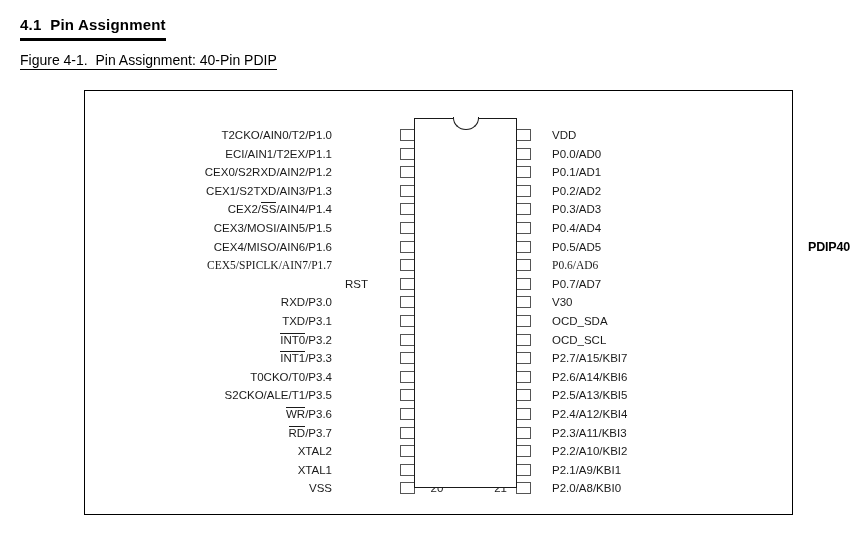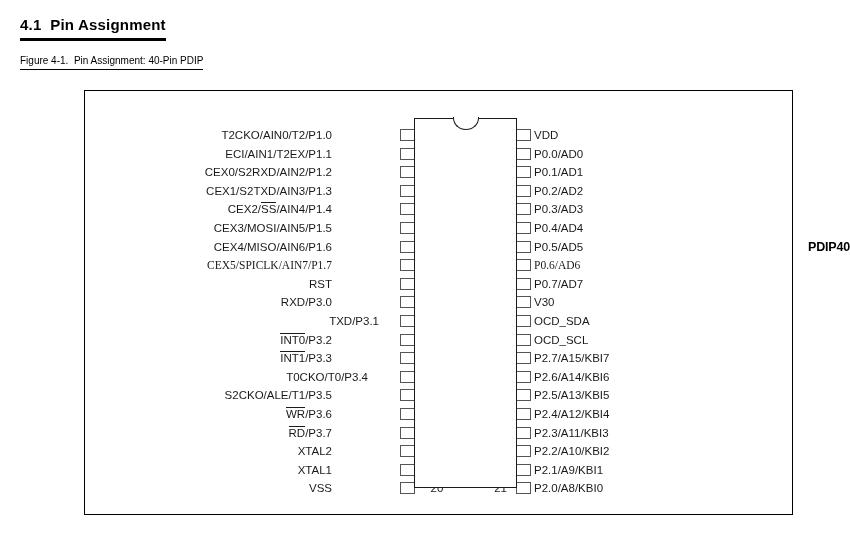--- a/index.html
+++ b/index.html
@@ -27,21 +27,21 @@
     letter-spacing: 0.2px;
     white-space: pre;
     border-bottom: 3px solid #000;
     padding-bottom: 4px;
     line-height: 18px;
   }
   #figure-caption {
     position: absolute;
     left: 20px;
     top: 53px;
-    font-size: 10px;
+    font-size: 14px;
     font-weight: normal;
     white-space: pre;
     border-bottom: 1px solid #000;
     padding-bottom: 1px;
     line-height: 15px;
   }
 
   
   #figure-frame {
     position: absolute;
@@ -139,21 +139,21 @@
     color: #1a1a1a;
     top: 1px;
     line-height: 14px;
     white-space: pre;
   }
   .pin-label-left {
     right: 456px;          
     text-align: right;
   }
   .pin-label-right {
-    left: 534px;
+    left: 552px;
     text-align: left;
   }
   .ovl {
     border-top: 1.1px solid #1a1a1a;
     padding-top: 0px;
     display: inline-block;
     line-height: 12px;
   }
 </style>
 </head>
@@ -231,37 +231,37 @@
         <span class="pin-label pin-label-right">P0.5/AD5</span>
       </div>
       <div class="pin-row" style="top: 257.2px; font-family: Liberation Serif, serif;">
         <span class="pin-label pin-label-left">CEX5/SPICLK/AIN7/P1.7</span>
         <span class="lead lead-left"></span>
         <span class="pin-num pin-num-left">8</span>
         <span class="pin-num pin-num-right">33</span>
         <span class="lead lead-right"></span>
         <span class="pin-label pin-label-right">P0.6/AD6</span>
       </div>
-      <div class="pin-row" style="top: 275.8px;">
+      <div class="pin-row" style="top: 275.8px; padding-left: 36px;">
         <span class="pin-label pin-label-left">RST</span>
         <span class="lead lead-left"></span>
         <span class="pin-num pin-num-left">9</span>
         <span class="pin-num pin-num-right">32</span>
         <span class="lead lead-right"></span>
         <span class="pin-label pin-label-right">P0.7/AD7</span>
       </div>
       <div class="pin-row" style="top: 294.4px;">
         <span class="pin-label pin-label-left">RXD/P3.0</span>
         <span class="lead lead-left"></span>
         <span class="pin-num pin-num-left">10</span>
         <span class="pin-num pin-num-right">31</span>
         <span class="lead lead-right"></span>
         <span class="pin-label pin-label-right">V30</span>
       </div>
-      <div class="pin-row" style="top: 313px; padding-left: 47px;">
+      <div class="pin-row" style="top: 313px;">
         <span class="pin-label pin-label-left">TXD/P3.1</span>
         <span class="lead lead-left"></span>
         <span class="pin-num pin-num-left">11</span>
         <span class="pin-num pin-num-right">30</span>
         <span class="lead lead-right"></span>
         <span class="pin-label pin-label-right">OCD_SDA</span>
       </div>
       <div class="pin-row" style="top: 331.6px;">
         <span class="pin-label pin-label-left"><span class="ovl">INT0</span>/P3.2</span>
         <span class="lead lead-left"></span>
@@ -271,21 +271,21 @@
         <span class="pin-label pin-label-right">OCD_SCL</span>
       </div>
       <div class="pin-row" style="top: 350.2px;">
         <span class="pin-label pin-label-left"><span class="ovl">INT1</span>/P3.3</span>
         <span class="lead lead-left"></span>
         <span class="pin-num pin-num-left">13</span>
         <span class="pin-num pin-num-right">28</span>
         <span class="lead lead-right"></span>
         <span class="pin-label pin-label-right">P2.7/A15/KBI7</span>
       </div>
-      <div class="pin-row" style="top: 368.8px; padding-left: 36px;">
+      <div class="pin-row" style="top: 368.8px;">
         <span class="pin-label pin-label-left">T0CKO/T0/P3.4</span>
         <span class="lead lead-left"></span>
         <span class="pin-num pin-num-left">14</span>
         <span class="pin-num pin-num-right">27</span>
         <span class="lead lead-right"></span>
         <span class="pin-label pin-label-right">P2.6/A14/KBI6</span>
       </div>
       <div class="pin-row" style="top: 387.4px;">
         <span class="pin-label pin-label-left">S2CKO/ALE/T1/P3.5</span>
         <span class="lead lead-left"></span>

